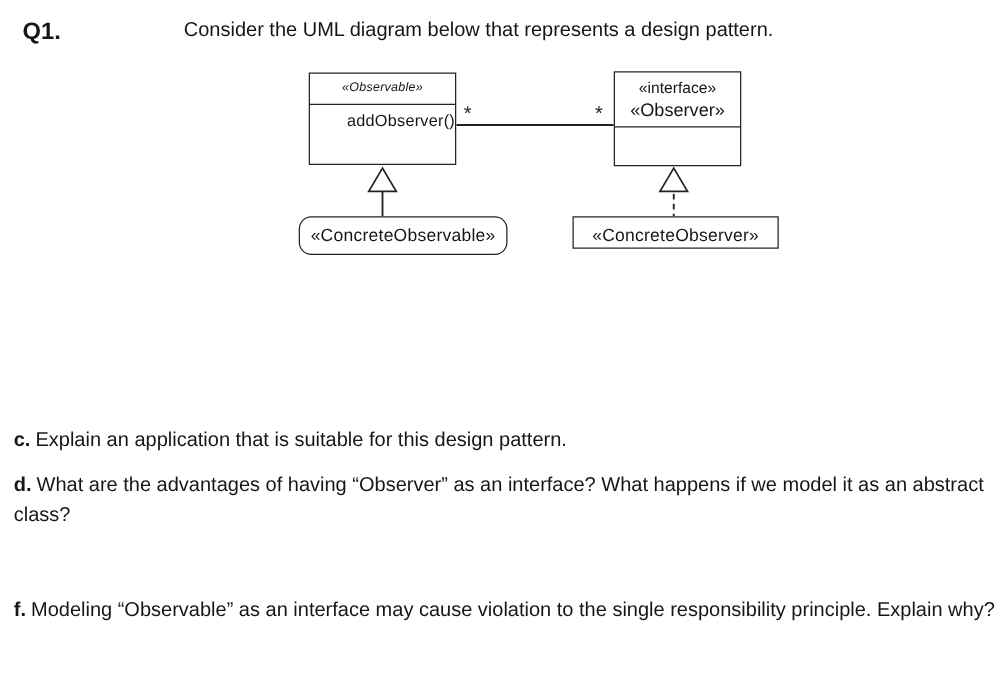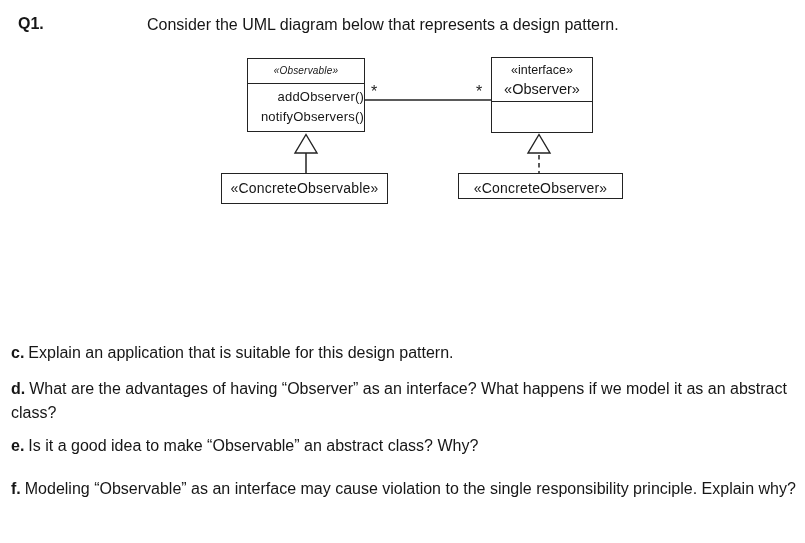--- a/index.html
+++ b/index.html
@@ -8,21 +8,21 @@
     width:805px; height:543px;
     background:#ffffff;
     font-family:"Liberation Sans", sans-serif;
     color:#161616;
     overflow:hidden;
   }
 
   
   .q-num {
     position:absolute; left:18px; top:15px;
-    font-size:16px; font-weight:bold;
+    font-size:19px; font-weight:bold;
   }
   .q-prompt {
     position:absolute; left:147px; top:16px;
     font-size:16px;
   }
 
   
   .uml-box {
     position:absolute;
     border:1.5px solid #232323;
@@ -43,22 +43,22 @@
   #box-observer { left:491px; top:57px; width:102px; height:76px; }
   #box-observer .box-title2 {
     height:44px; padding-top:3px; box-sizing:border-box;
     border-bottom:1.5px solid #232323;
   }
   #box-observer .stereotype { font-size:12.5px; line-height:18px; }
   #box-observer .iface-name { font-size:14.5px; line-height:20px; }
   #box-observer .methods-compartment { padding-top:5px; }
 
   #box-concrete-observable {
-    left:221px; top:173px; width:167px; height:31px;
-    line-height:28px; font-size:14px; letter-spacing:0.2px;
+    left:239px; top:173px; width:167px; height:31px;
+    line-height:28px; font-size:14px; letter-spacing:0.2px;border-radius:10px;
   }
   #box-concrete-observer {
     left:458px; top:173px; width:165px; height:26px;
     line-height:28px; font-size:14px; letter-spacing:0.2px;
   }
 
   .mult {
     position:absolute; font-size:16px; line-height:14px; color:#232323;
   }
   #mult-left  { left:371px; top:85px; }
@@ -98,21 +98,20 @@
     <polygon class="tri" points="306,134.5 295,153 317,153"></polygon>
     <line class="ln" x1="306" y1="153" x2="306" y2="173"></line>
     <polygon class="tri" points="539,134.5 528,153 550,153"></polygon>
     <line class="dash" x1="539" y1="155" x2="539" y2="173"></line>
   </svg>
 
   <div class="uml-box" id="box-observable">
     <div class="box-title">«Observable»</div>
     <div class="methods-compartment">
       <div>addObserver()</div>
-      <div>notifyObservers()</div>
     </div>
   </div>
 
   <div class="uml-box" id="box-observer">
     <div class="box-title2">
       <div class="stereotype">«interface»</div>
       <div class="iface-name">«Observer»</div>
     </div>
   </div>
 
@@ -125,20 +124,17 @@
   <div class="uml-box" id="box-concrete-observer">
     <span>«ConcreteObserver»</span>
   </div>
 
   <div class="q-item" id="q-c">
     <span class="qlabel">c.</span><span>Explain an application that is suitable for this design pattern.</span>
   </div>
   <div class="q-item" id="q-d">
     <span class="qlabel">d.</span><span>What are the advantages of having “Observer” as an interface? What happens if we model it as an abstract class?</span>
   </div>
-  <div class="q-item" id="q-e">
-    <span class="qlabel">e.</span><span>Is it a good idea to make “Observable” an abstract class? Why?</span>
-  </div>
   <div class="q-item" id="q-f">
     <span class="qlabel">f.</span><span>Modeling “Observable” as an interface may cause violation to the single responsibility principle. Explain why?</span>
   </div>
 
 </div>
 
 </body></html>

